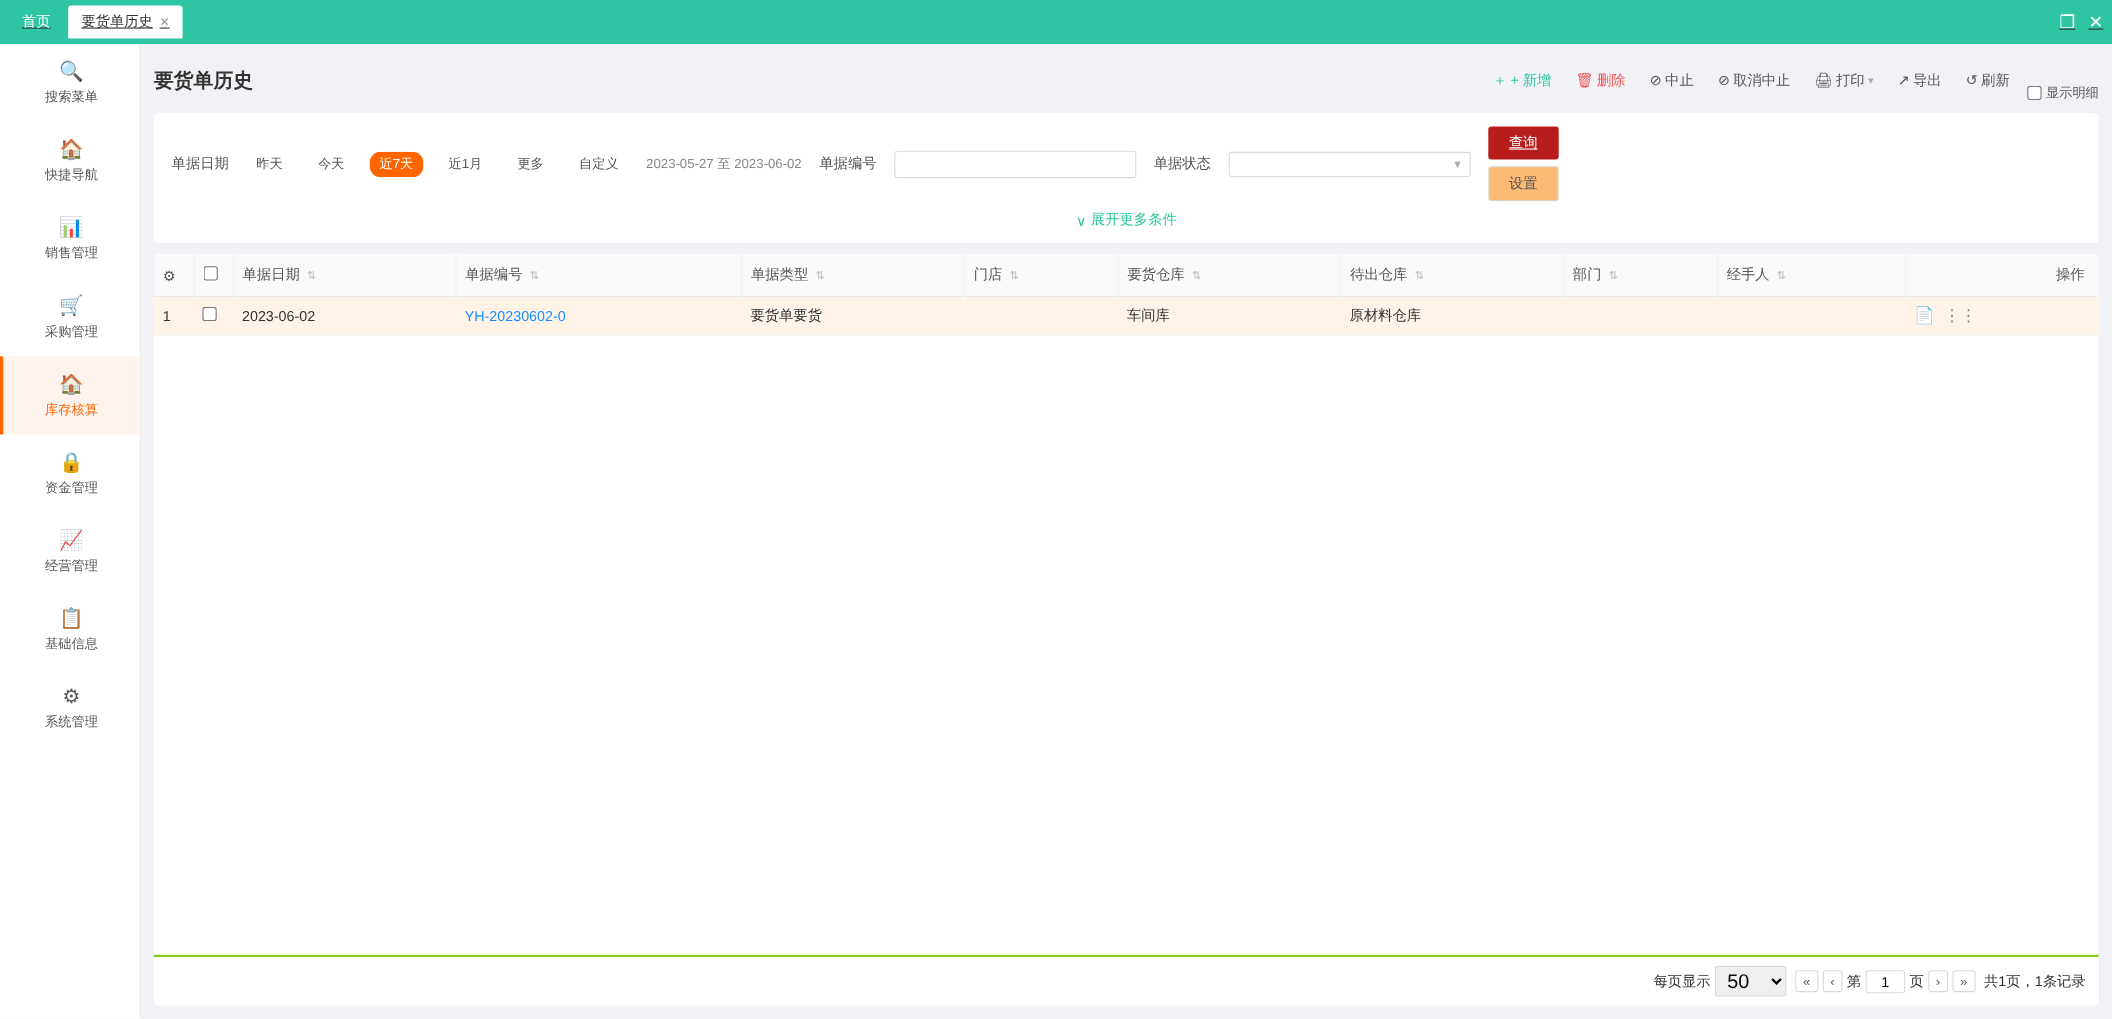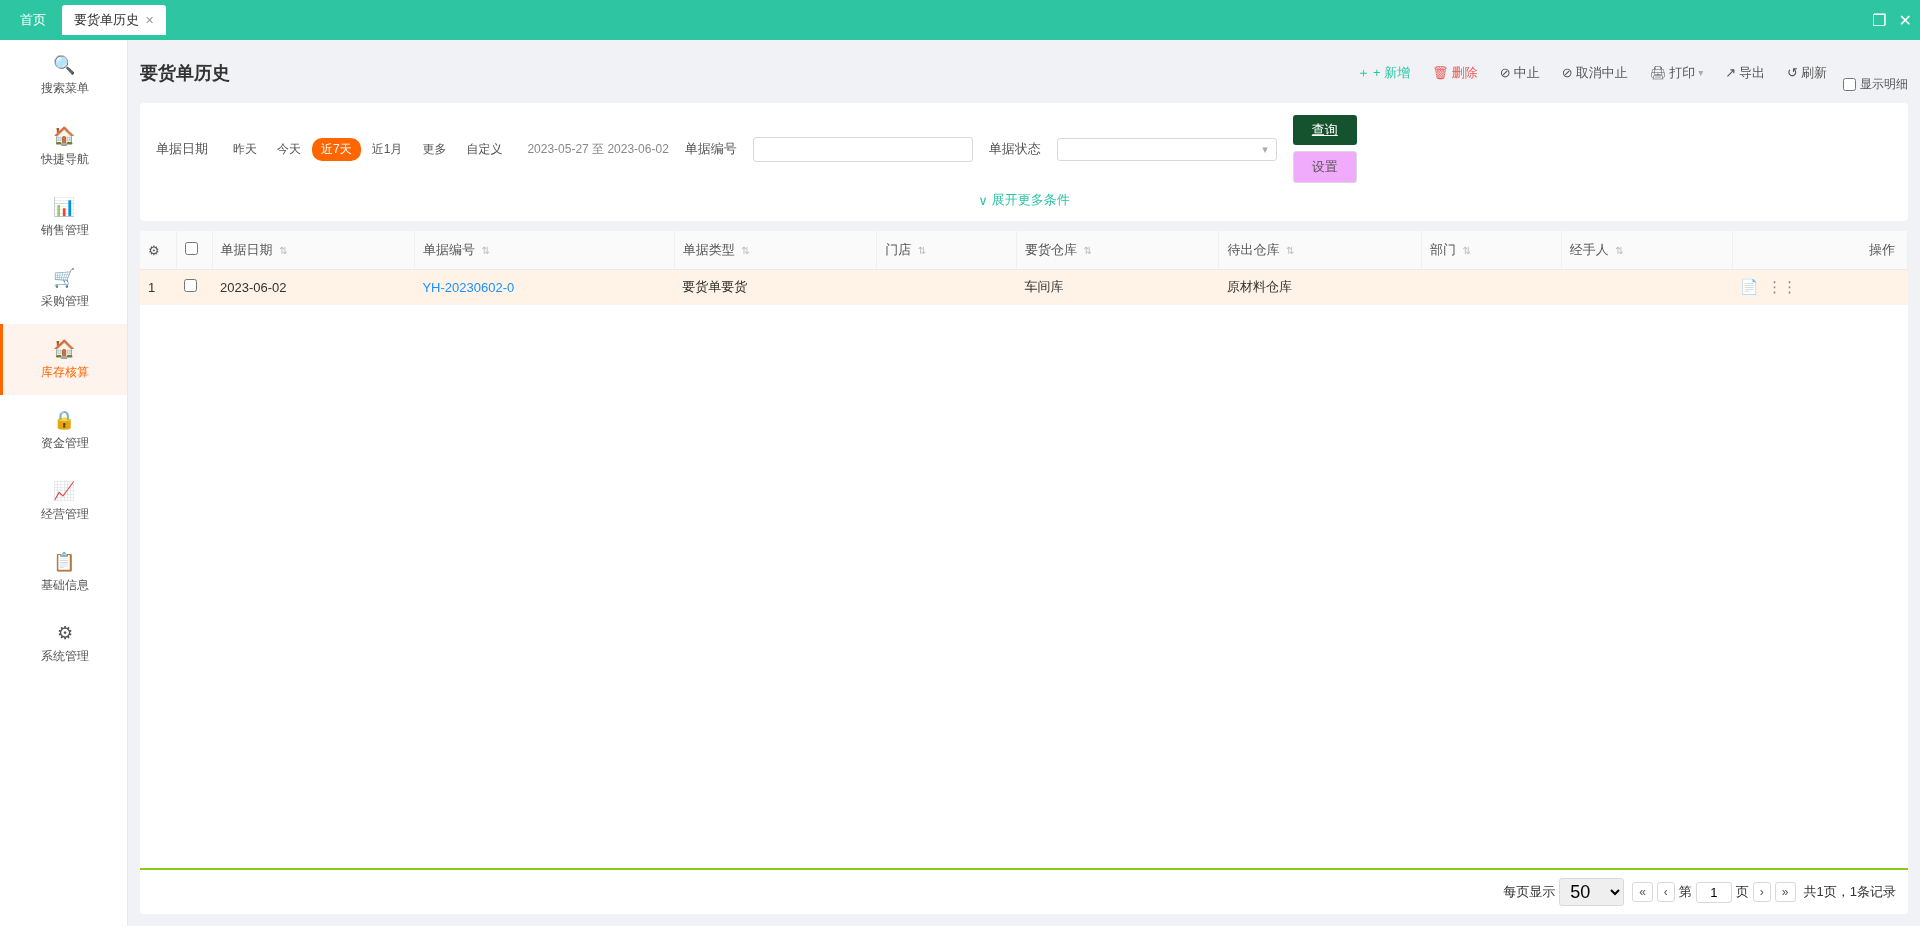--- a/index.html
+++ b/index.html
@@ -6,20 +6,21 @@
     body { font-family: 'Microsoft YaHei', Arial, sans-serif; font-size: 13px; background: #f0f2f5; color: #333; display: flex; flex-direction: column; height: 926px; overflow: hidden; }
 
     
     .top-bar {
       background: #2dc5a2;
       height: 40px;
       display: flex;
       align-items: center;
       padding: 0 8px;
       flex-shrink: 0;
+      text-decoration: underline;
     }
     .top-bar-tabs {
       display: flex;
       align-items: center;
       flex: 1;
       gap: 4px;
     }
     .top-tab {
       height: 30px;
       padding: 0 12px;
@@ -115,31 +116,31 @@
       gap: 3px;
       cursor: pointer;
       color: #555;
       font-size: 13px;
       padding: 4px 6px;
       border-radius: 3px;
     }
     .toolbar-btn.add { color: #2dc5a2; }
     .toolbar-btn.danger { color: #e55; }
     .btn-primary {
-      background: #14532d;
+      background: #b91c1c;
       color: #fff;
       border: none;
       padding: 6px 18px;
       border-radius: 3px;
       cursor: pointer;
       font-size: 13px;
       text-decoration: underline;
     }
     .btn-default {
-      background: #f0abfc;
+      background: #fdba74;
       color: #555;
       border: 1px solid #d9d9d9;
       padding: 6px 18px;
       border-radius: 3px;
       cursor: pointer;
       font-size: 13px;
     }
     .checkbox-label {
       display: flex;
       align-items: center;
@@ -164,21 +165,21 @@
       flex-wrap: wrap;
     }
     .filter-label {
       color: #555;
       font-size: 13px;
       white-space: nowrap;
     }
     .filter-date-btns {
       display: flex;
       align-items: center;
-      gap: 2px;
+      gap: 14px;
     }
     .date-btn {
       padding: 2px 8px;
       border-radius: 10px;
       cursor: pointer;
       font-size: 12px;
       color: #555;
       border: 1px solid transparent;
     }
     .date-btn.active {

